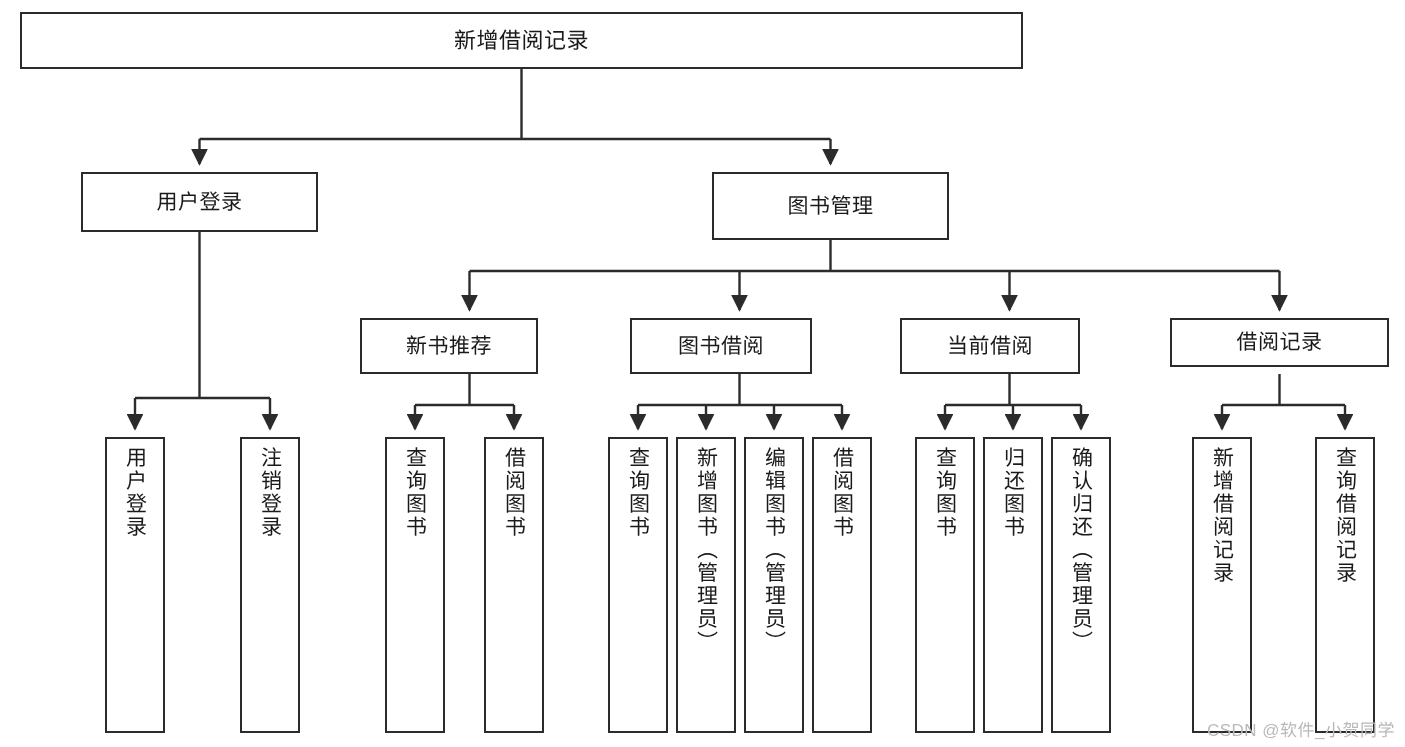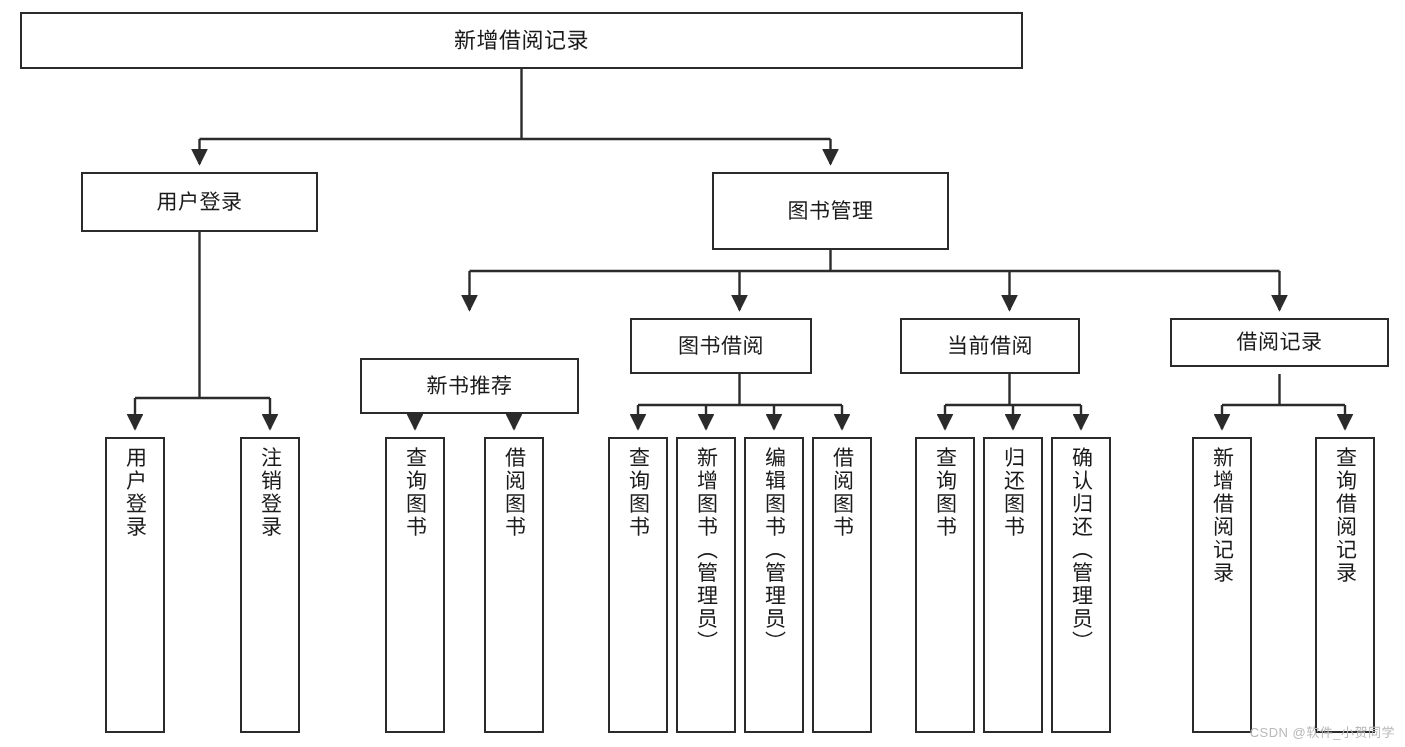--- a/index.html
+++ b/index.html
@@ -61,21 +61,21 @@
     text-orientation: upright;
     font-size: 21px;
     line-height: 1.1;
     letter-spacing: 2px;
     white-space: normal;
   }
   .watermark {
     position: absolute;
     right: 10px;
     bottom: 6px;
-    font-size: 13px;
+    font-size: 17px;
     color: #b9b9b9;
     letter-spacing: 0.5px;
     z-index: 5;
     white-space: nowrap;
   }
 </style>
 </head>
 <body>
 
 <div id="diagram-root">
@@ -130,25 +130,25 @@
     </g>
   </svg>
 
   <div class="node horiz root" style="left:20px; top:12px; width:1003px; height:57px;">
     <span class="node-label">新增借阅记录</span>
   </div>
 
   <div class="node horiz" style="left:81px; top:172px; width:237px; height:60px;">
     <span class="node-label">用户登录</span>
   </div>
-  <div class="node horiz" style="left:712px; top:172px; width:237px; height:78px;">
+  <div class="node horiz" style="left:712px; top:172px; width:237px; height:68px;">
     <span class="node-label">图书管理</span>
   </div>
 
-  <div class="node horiz" style="left:360px; top:318px; width:219px; height:56px;margin-top:40px;">
+  <div class="node horiz" style="left:360px; top:318px; width:178px; height:56px;">
     <span class="node-label">新书推荐</span>
   </div>
   <div class="node horiz" style="left:630px; top:318px; width:182px; height:56px;">
     <span class="node-label">图书借阅</span>
   </div>
   <div class="node horiz" style="left:900px; top:318px; width:180px; height:56px;">
     <span class="node-label">当前借阅</span>
   </div>
   <div class="node horiz" style="left:1170px; top:318px; width:219px; height:49px;">
     <span class="node-label">借阅记录</span>

